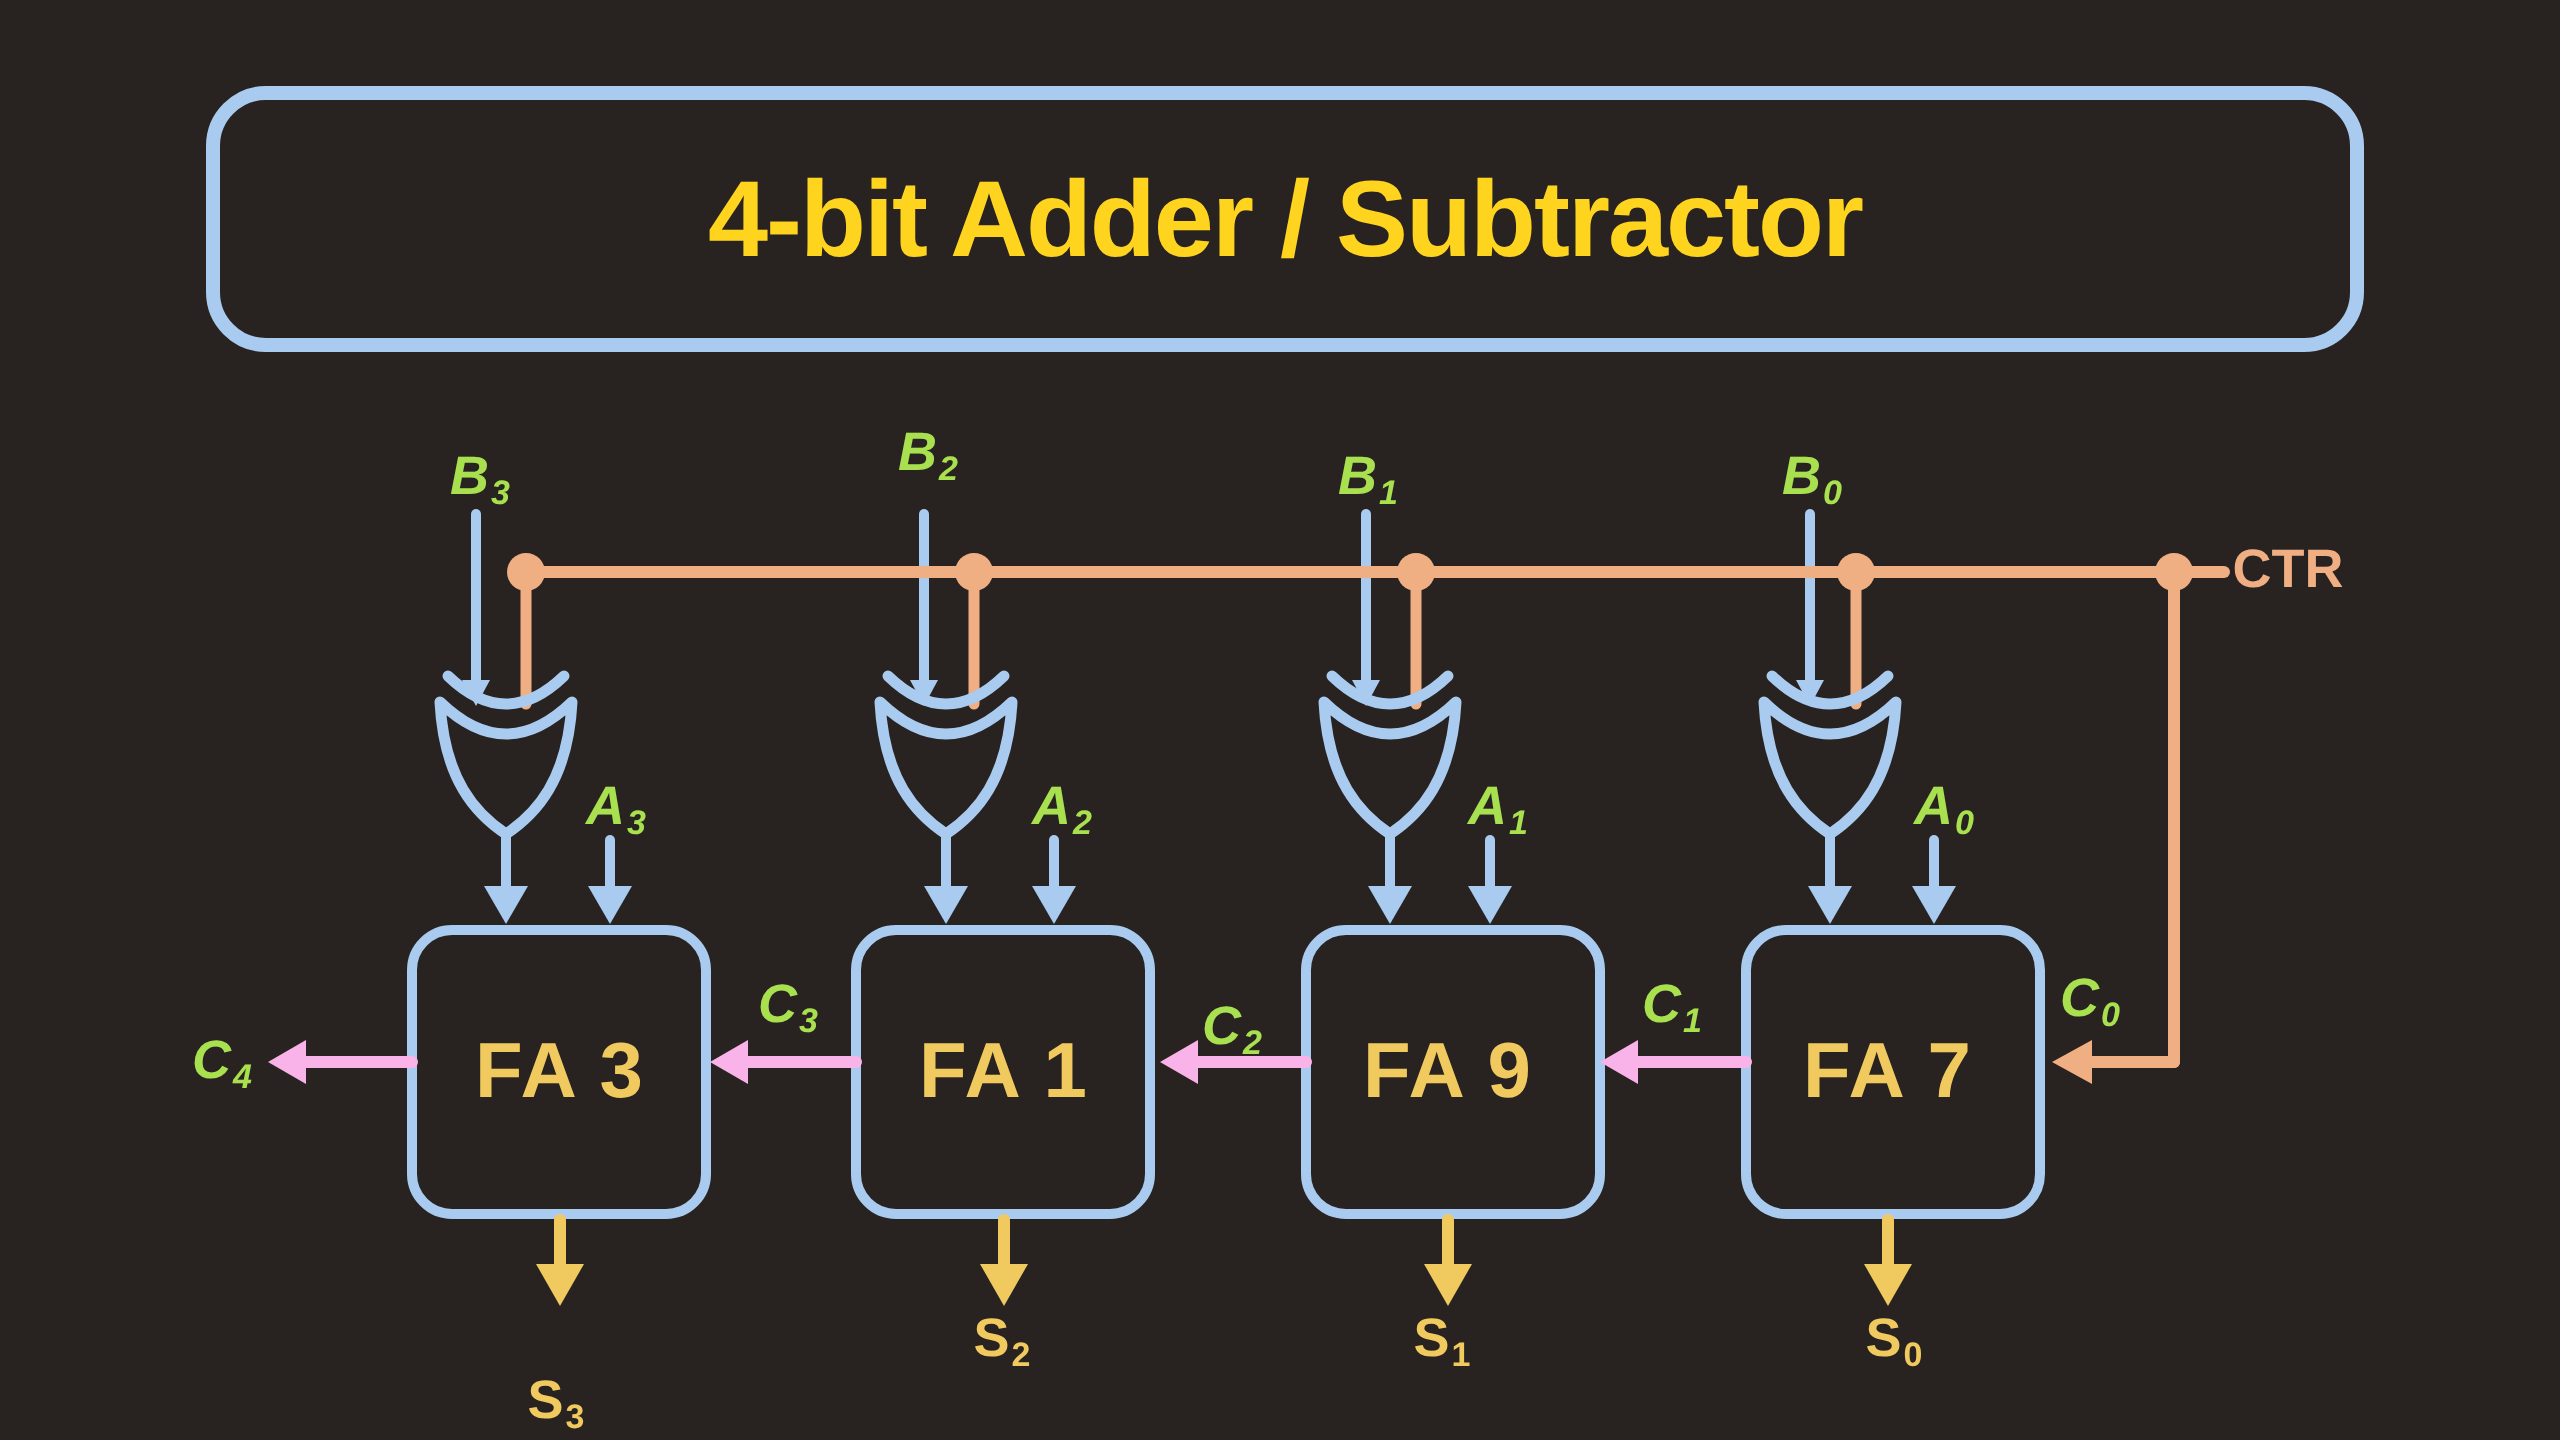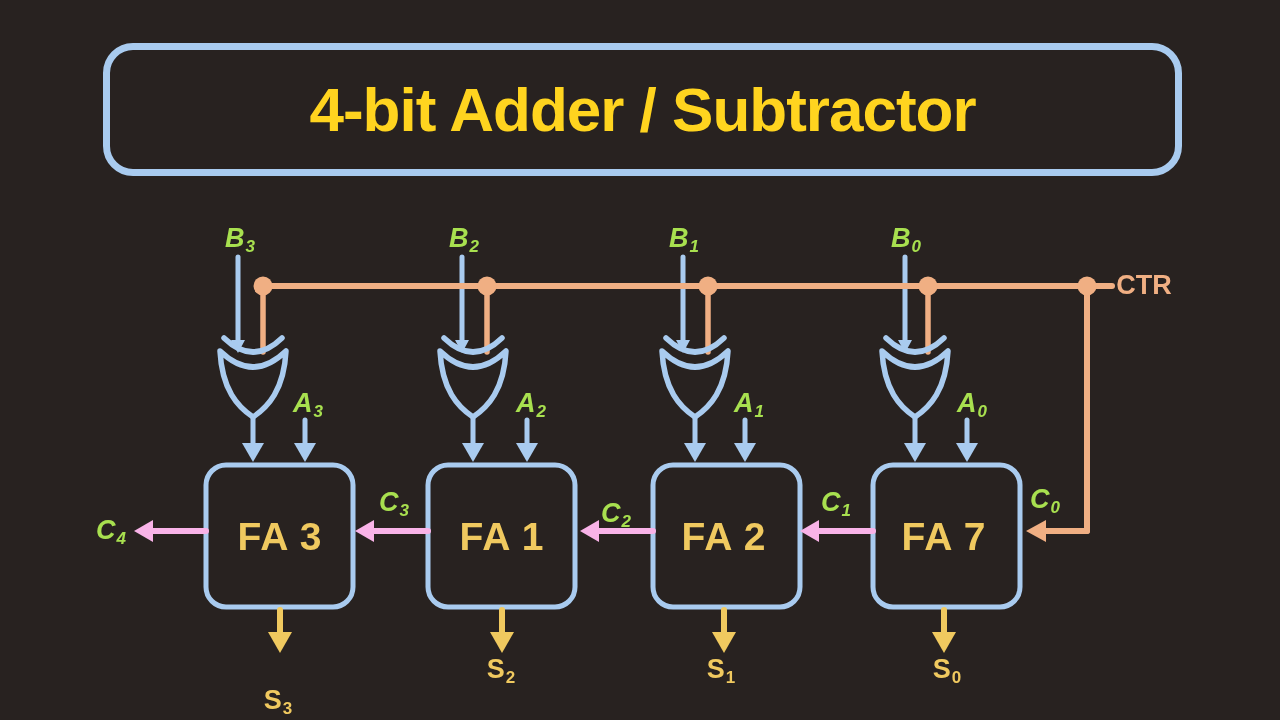--- a/index.html
+++ b/index.html
@@ -22,21 +22,21 @@
   .fblue{fill:var(--blue);stroke:none;}  .forange{fill:var(--orange);stroke:none;}
   .fpink{fill:var(--pink);stroke:none;}  .fgold{fill:var(--gold);stroke:none;}
 
   
   .title-box{
     position:absolute;left:103px;top:43px;width:1079px;height:133px;
     box-sizing:border-box;border:7px solid var(--blue);border-radius:30px;
     display:flex;align-items:center;justify-content:center;
   }
   .title-text{
-    color:var(--yellow);font-size:62px;font-weight:bold;letter-spacing:-1px;
+    color:var(--yellow);font-size:54px;font-weight:bold;letter-spacing:-1px;
     white-space:nowrap;
   }
 
   
   .lbl{
     position:absolute;transform:translate(-50%,-50%);
     font-weight:bold;font-size:27px;line-height:1;white-space:nowrap;
   }
   .lbl .sub{font-size:17px;vertical-align:-5px;margin-left:1px;}
   .c-green{color:var(--green);font-style:italic;}
@@ -173,32 +173,32 @@
       <line class="ln sgold w6" x1="944" y1="610" x2="944" y2="633"></line>
       <polygon class="fgold" points="932,632 956,632 944,653"></polygon>
     </g>
   </svg>
 
   <div class="title-box">
     <span class="title-text">4-bit Adder / Subtractor</span>
   </div>
 
   <div class="lbl c-green" style="left:240px;top:240px"><span>B</span><span class="sub">3</span></div>
-  <div class="lbl c-green" style="left:464px;top:240px"><span>B</span><span class="sub">2</span></div>
+  <div class="lbl c-green" style="left:464px;top:228px"><span>B</span><span class="sub">2</span></div>
   <div class="lbl c-green" style="left:684px;top:240px"><span>B</span><span class="sub">1</span></div>
   <div class="lbl c-green" style="left:906px;top:240px"><span>B</span><span class="sub">0</span></div>
 
   <div class="lbl c-green" style="left:308px;top:405px"><span>A</span><span class="sub">3</span></div>
   <div class="lbl c-green" style="left:531px;top:405px"><span>A</span><span class="sub">2</span></div>
   <div class="lbl c-green" style="left:749px;top:405px"><span>A</span><span class="sub">1</span></div>
   <div class="lbl c-green" style="left:972px;top:405px"><span>A</span><span class="sub">0</span></div>
 
   <div class="lbl c-gold fa-lbl" style="left:280px;top:536px">FA 3</div>
   <div class="lbl c-gold fa-lbl" style="left:502px;top:536px">FA 1</div>
-  <div class="lbl c-gold fa-lbl" style="left:724px;top:536px">FA 2</div>
+  <div class="lbl c-gold fa-lbl" style="left:724px;top:536px">FA 9</div>
   <div class="lbl c-gold fa-lbl" style="left:944px;top:536px">FA 7</div>
 
   <div class="lbl c-gold" style="left:278px;top:702px"><span>S</span><span class="sub">3</span></div>
   <div class="lbl c-gold" style="left:501px;top:671px"><span>S</span><span class="sub">2</span></div>
   <div class="lbl c-gold" style="left:721px;top:671px"><span>S</span><span class="sub">1</span></div>
   <div class="lbl c-gold" style="left:947px;top:671px"><span>S</span><span class="sub">0</span></div>
 
   <div class="lbl c-green" style="left:111px;top:532px"><span>C</span><span class="sub">4</span></div>
   <div class="lbl c-green" style="left:394px;top:504px"><span>C</span><span class="sub">3</span></div>
   <div class="lbl c-green" style="left:616px;top:515px"><span>C</span><span class="sub">2</span></div>

